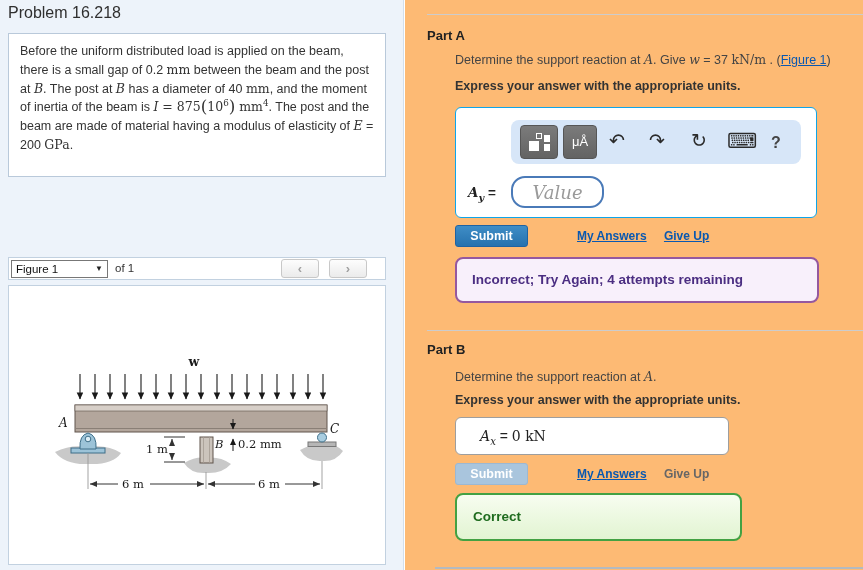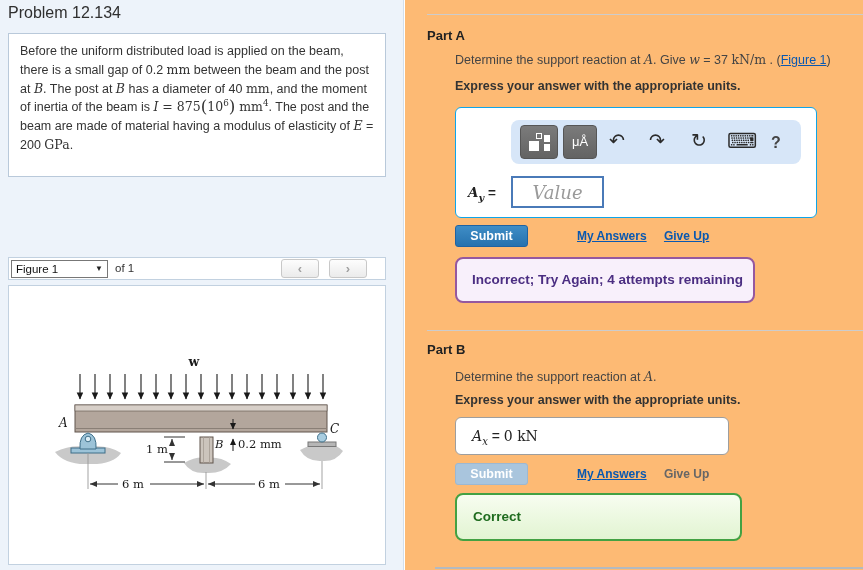--- a/index.html
+++ b/index.html
@@ -48,41 +48,41 @@
   .tb-glyph { position:absolute; top:8px; font-size:19px; color:#2b2b2b; cursor:pointer;
               line-height:26px; }
   .tb-undo { left:98px; } .tb-redo { left:138px; } .tb-reset { left:180px; }
   .tb-kbd { left:216px; font-size:21px; } .tb-help { left:260px; font-size:16px; color:#444; font-weight:bold; top:10px;}
   .ans-label { position:absolute; left:12px; top:76px; font-size:13.5px; color:#222;text-align:center; }
   .ans-input { position:absolute; top:68px; height:32px; border:2px solid #4a7ab8;
                background:#fff; text-align:center; font-family:"DejaVu Serif", serif;
                font-style:italic; font-size:18px; color:#444; }
   .ans-input::placeholder { color:#9a9a9a; font-family:"DejaVu Serif", serif;
                font-style:italic; }
-  .input-value { left:55px; width:93px; } .input-units { left:153px; width:95px; }
+  .input-value { left:55px; width:93px;border-radius:14px; } .input-units { left:153px; width:95px; }
 
   .submit-btn { position:absolute; left:50px; width:73px; height:22px; border-radius:3px;
                 color:#fff; font-weight:bold; font-size:12.5px; text-align:center;
                 line-height:20px; cursor:pointer; }
   .submit-active { background:linear-gradient(#3f8dc6,#2672ae); border:1px solid #1f63a2; }
   .submit-disabled { background:#a9c5dd; border:1px solid #9cb8d2; }
   .links-row { position:absolute; left:172px; font-size:12px; font-weight:bold; }
   .link-blue { color:#0a58b0; text-decoration:underline; cursor:pointer; }
   .link-gray { color:#666; text-decoration:none; }
   .links-gap { display:inline-block; width:14px; }
 
   .feedback { position:absolute; left:50px; border-radius:8px; font-weight:bold; font-size:13.5px; }
-  .feedback-incorrect { top:257px; width:300px; height:46px; background:#f8f0fb;
+  .feedback-incorrect { top:257px; width:364px; height:46px; background:#f8f0fb;
                         border:2px solid #95589f; color:#4b2e82; line-height:42px; padding-left:15px; }
   .feedback-correct { top:493px; width:287px; height:48px;
                       background:linear-gradient(#f7fdf0,#e2f4d2);
                       border:2px solid #43a143; color:#1f6c1f; line-height:44px; padding-left:16px; }
   .answer-box-b { position:absolute; left:50px; top:417px; width:274px; height:38px;
                   background:#fff; border:1px solid #9e9e9e; border-radius:6px;
-                  font-size:14px; color:#222; line-height:36px; padding-left:16px; }
+                  font-size:14px; color:#222; line-height:36px; padding-left:24px; }
 
   
   .m  { font-family:"DejaVu Serif", serif; font-style:italic; }
   .mr { font-family:"DejaVu Serif", serif; }
   .sup { font-family:"DejaVu Serif", serif; vertical-align:super; font-size:0.7em; line-height:0; }
   .sub { font-family:"DejaVu Serif", serif; font-style:italic; vertical-align:sub; font-size:0.72em; line-height:0; }
   .bigp { font-family:"DejaVu Serif", serif; font-size:1.35em; vertical-align:-0.07em; line-height:0; }
   .b { font-weight:bold; }
 
   
@@ -95,21 +95,21 @@
 
   svg text { font-family:"DejaVu Serif", serif; fill:#1a1a1a; }
   svg .lbl-it { font-style:italic; }
 </style>
 </head>
 <body>
 
 <div class="screen">
 
   <div class="left-panel">
-    <div class="page-title">Problem 12.134</div>
+    <div class="page-title">Problem 16.218</div>
 
     <div class="problem-box"><span>Before the uniform distributed load is applied on the beam, there is a small gap of 0.2 </span><span class="mr">mm</span><span> between the beam and the post at </span><span class="m">B</span><span>. The post at </span><span class="m">B</span><span> has a diameter of 40 </span><span class="mr">mm</span><span>, and the moment of inertia of the beam is </span><span class="m">I</span><span class="mr"> = 875</span><span class="bigp">(</span><span class="mr">10</span><span class="sup">6</span><span class="bigp">)</span><span class="mr"> mm</span><span class="sup">4</span><span>. The post and the beam are made of material having a modulus of elasticity of </span><span class="m">E</span><span> = 200 </span><span class="mr">GPa</span><span>.</span></div>
 
     <div class="figure-bar">
       <div class="figure-select">
         <span>Figure 1</span>
         <span class="caret">▼</span>
       </div>
       <div class="figure-count">of 1</div>
       <div class="nav-btn nav-prev">

